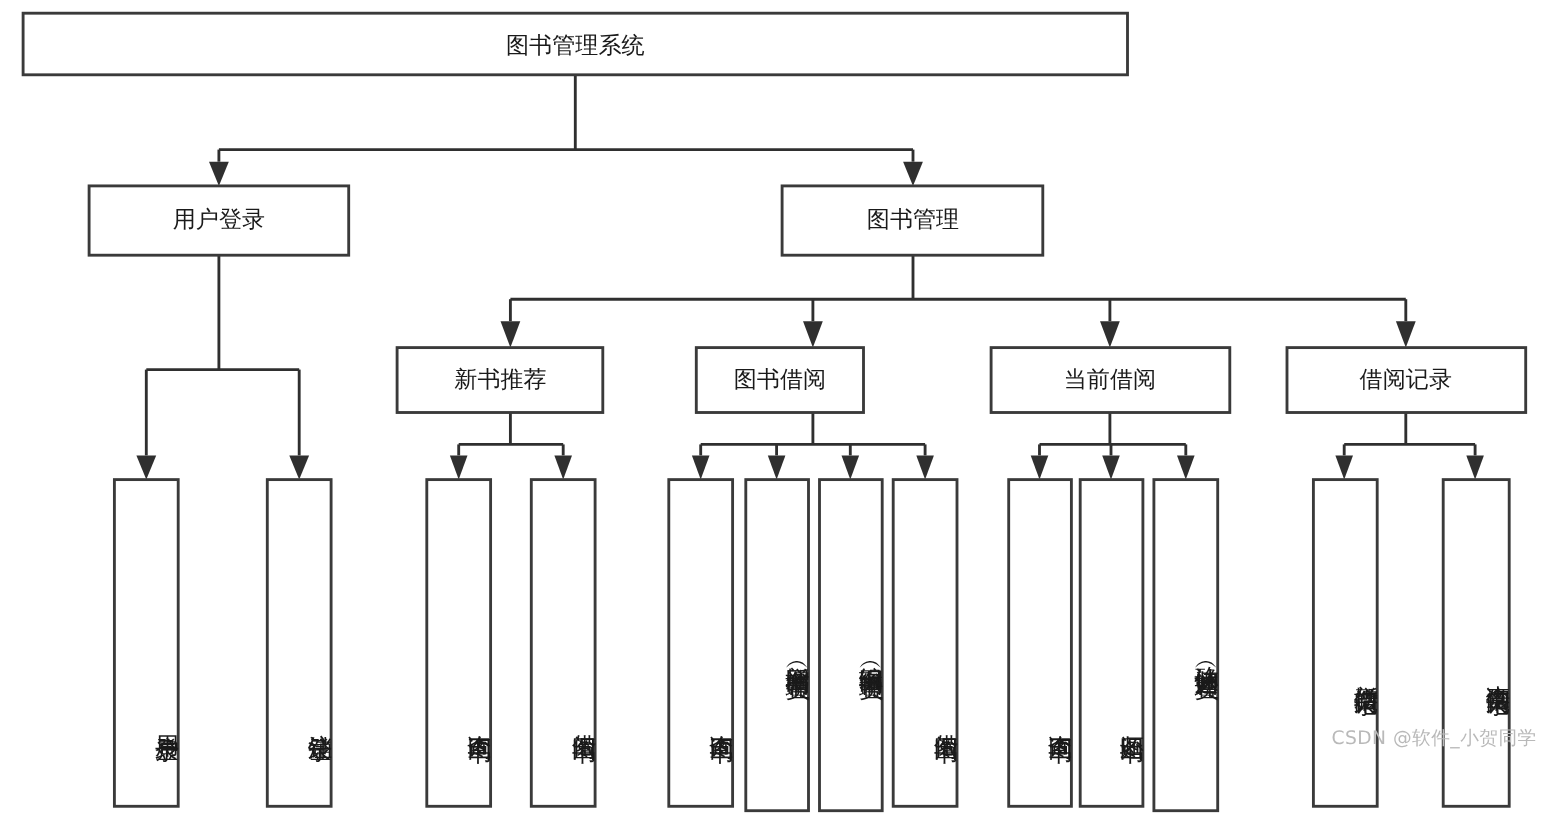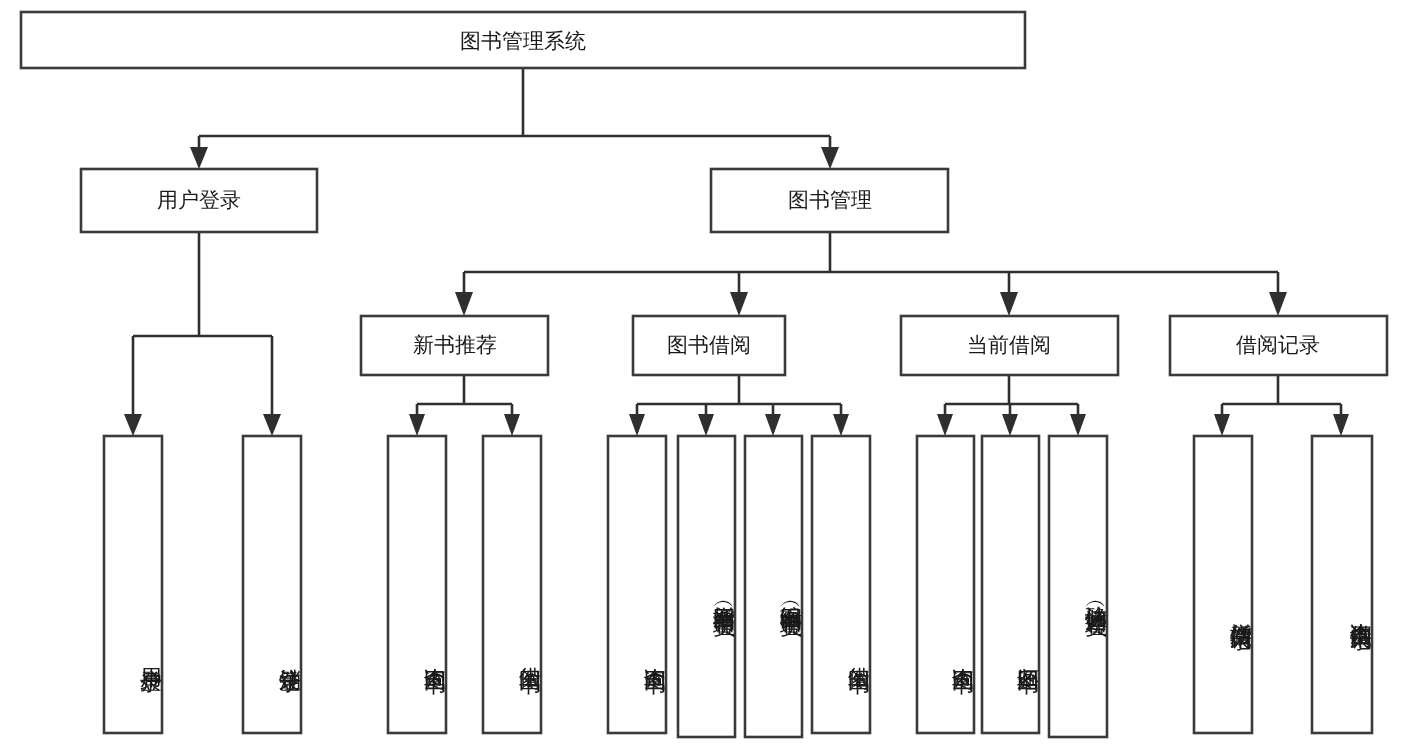--- a/index.html
+++ b/index.html
@@ -216,14 +216,15 @@
   <div class="node-label-v" style="left:608px; top:436px; width:58px; height:297px; padding-top:68px;">查询图书</div>
   <div class="node-label-v" style="left:678px; top:436px; width:57px; height:301px; padding-top:8px;">新增图书（管理员）</div>
   <div class="node-label-v" style="left:745px; top:436px; width:57px; height:301px; padding-top:8px;">编辑图书（管理员）</div>
   <div class="node-label-v" style="left:812px; top:436px; width:58px; height:297px; padding-top:68px;">借阅图书</div>
   <div class="node-label-v" style="left:917px; top:436px; width:57px; height:297px; padding-top:68px;">查询图书</div>
   <div class="node-label-v" style="left:982px; top:436px; width:57px; height:297px; padding-top:68px;">归还图书</div>
   <div class="node-label-v" style="left:1049px; top:436px; width:58px; height:301px; padding-top:8px;">确认归还（管理员）</div>
   <div class="node-label-v" style="left:1194px; top:436px; width:58px; height:297px; padding-top:25px;">新增借阅记录</div>
   <div class="node-label-v" style="left:1312px; top:436px; width:60px; height:297px; padding-top:25px;">查询借阅记录</div>
 
+  <div class="watermark">CSDN @软件_小贺同学</div>
 
 </div>
 
 </body></html>

